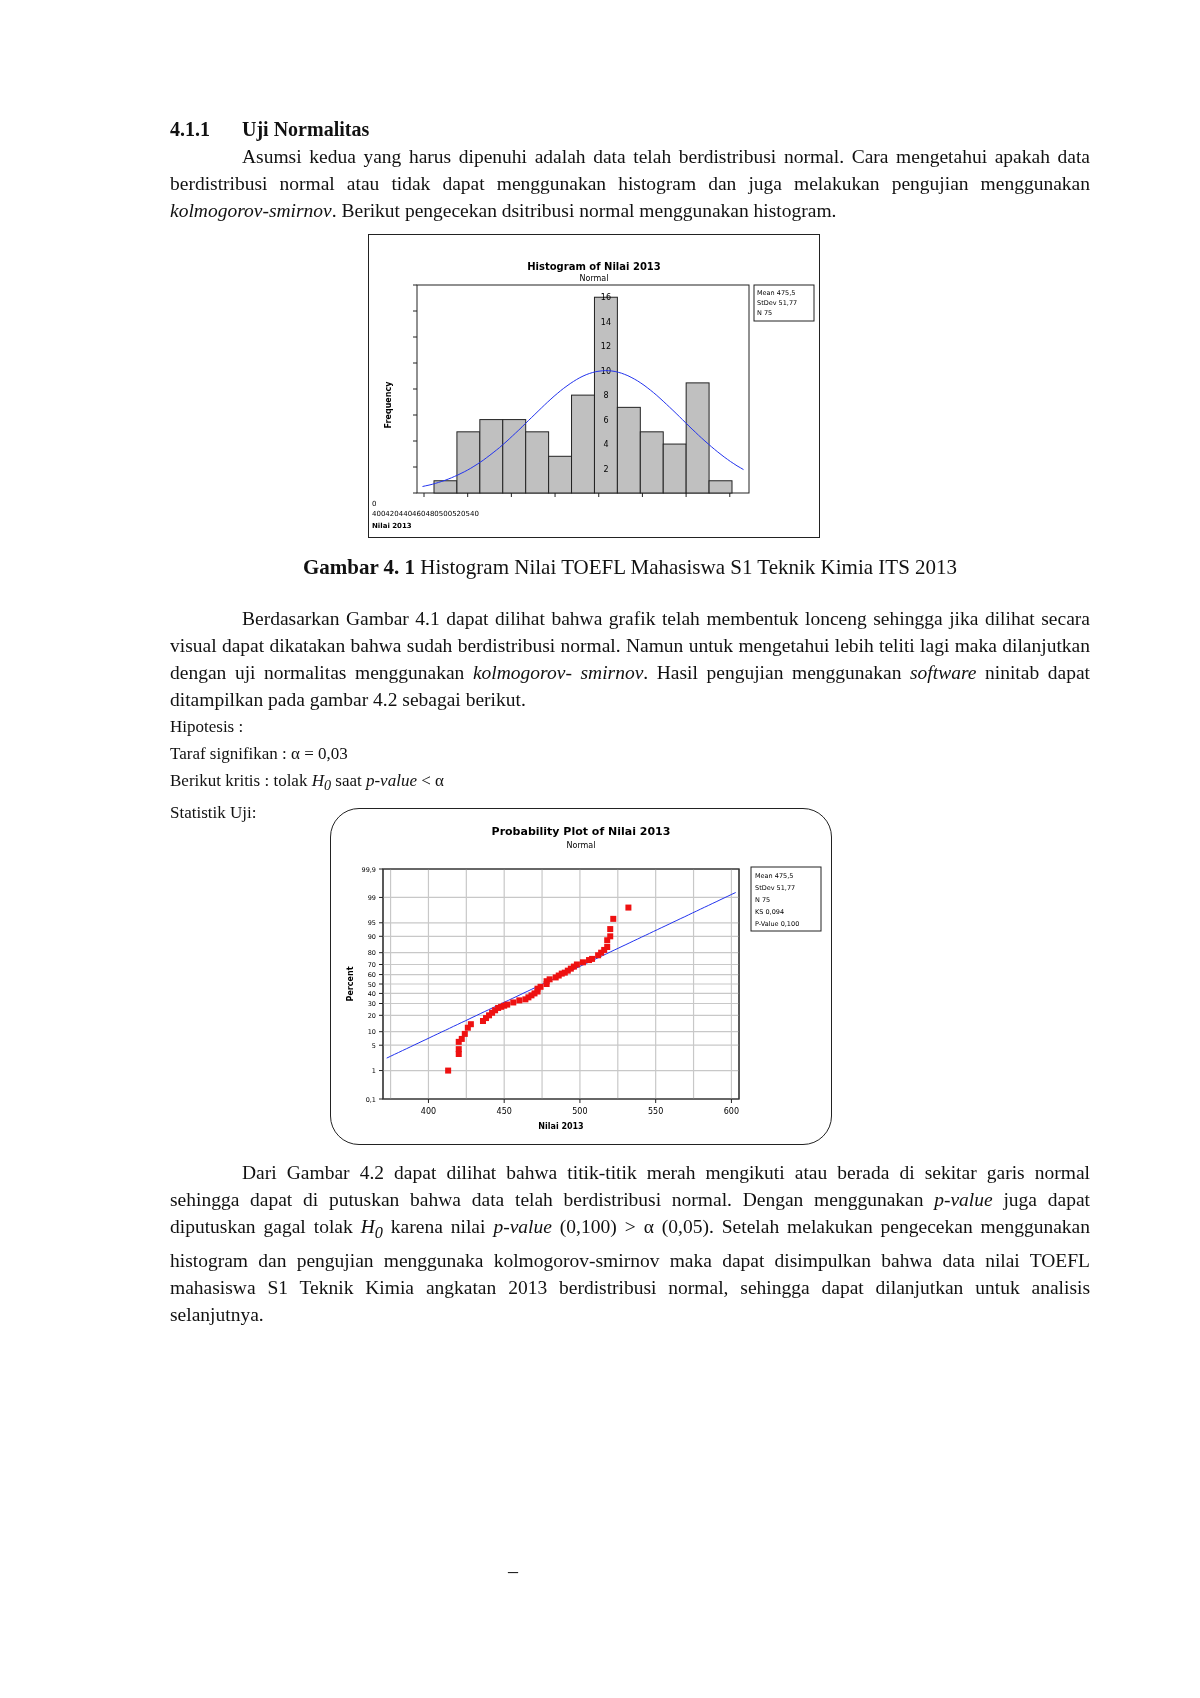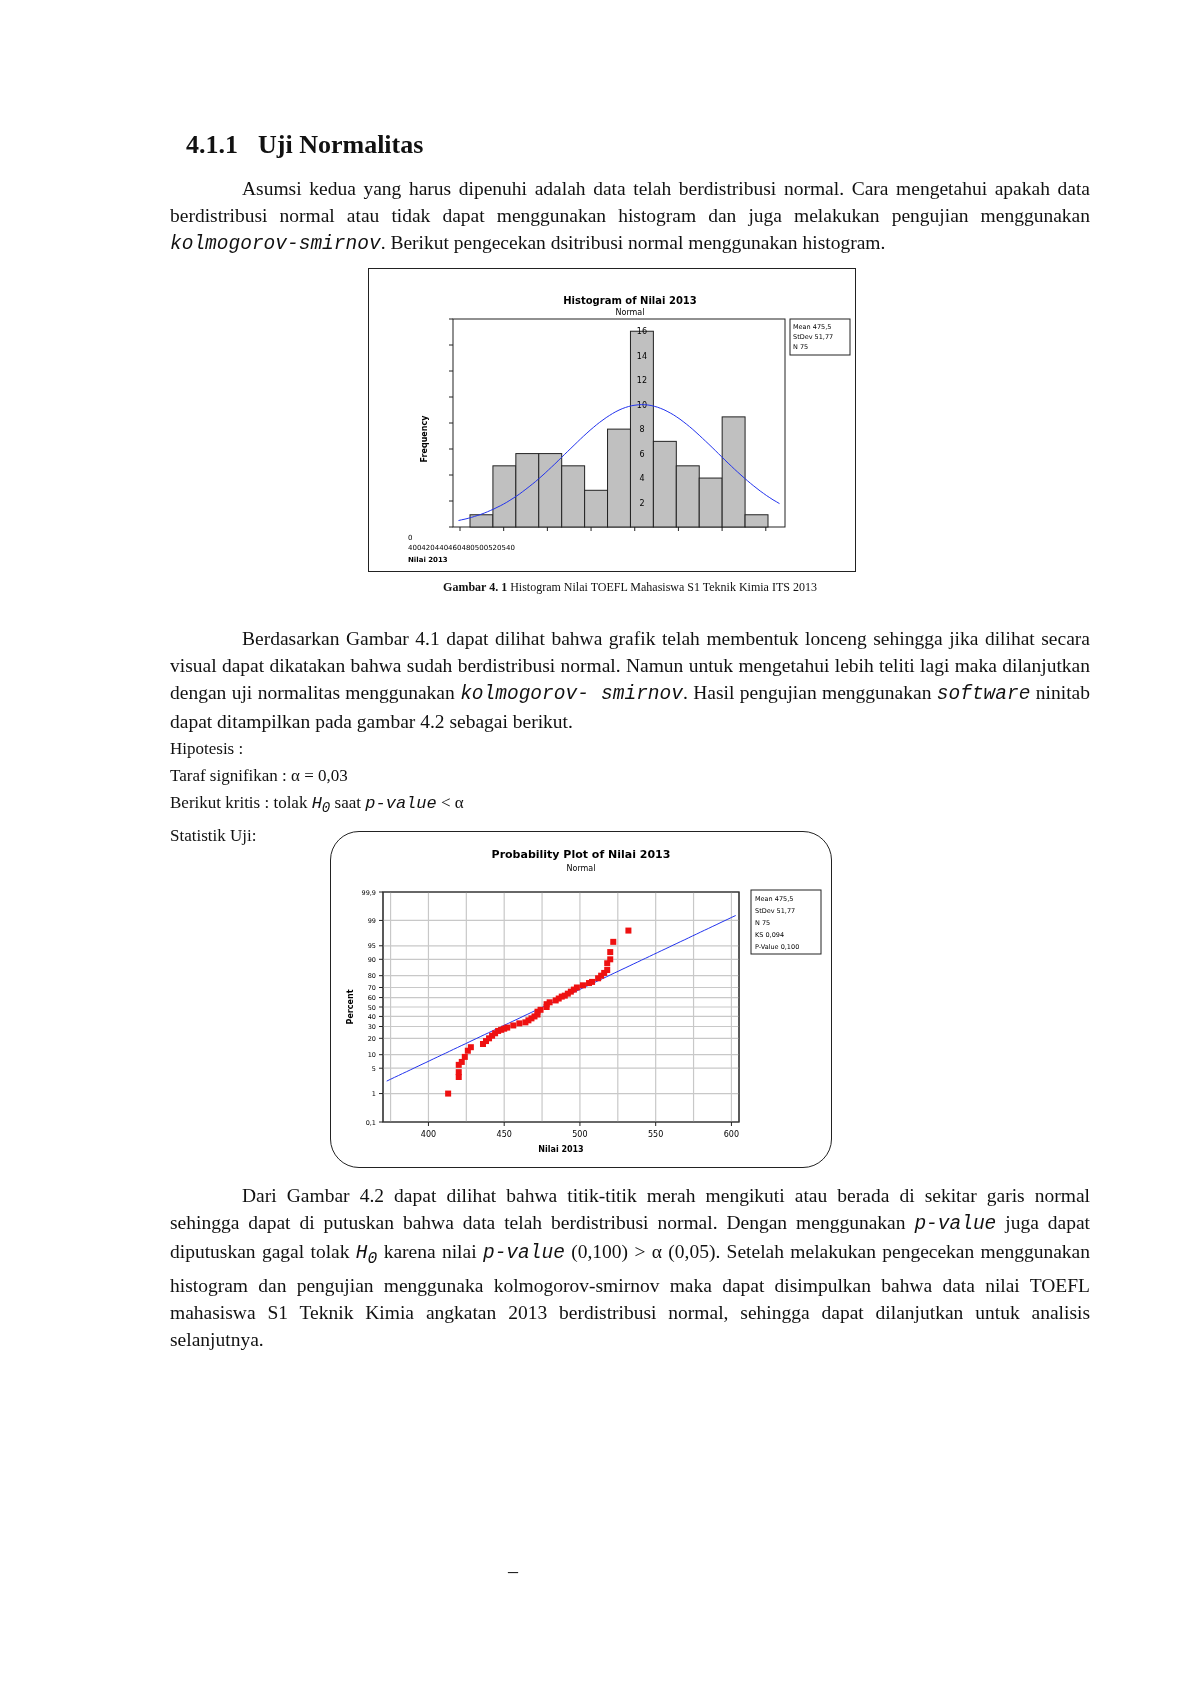--- a/index.html
+++ b/index.html
@@ -1,43 +1,43 @@
 <!DOCTYPE html>
 <html><head>
 <meta charset="utf-8">
 <style>
   html, body { margin: 0; padding: 0; background: #ffffff; }
   body { width: 1200px; height: 1698px; position: relative; overflow: hidden;
          font-family: "Liberation Serif", "DejaVu Serif", serif; color: #111; }
   .page { position: absolute; left: 170px; top: 115px; width: 920px; }
-  .heading { font-weight: bold; font-size: 26px; line-height: 28px; margin: 16px; }
+  .heading { font-weight: bold; font-size: 20px; line-height: 28px; margin: 0; }
   .heading .num { display: inline-block; width: 72px; }
   p { margin: 0; font-size: 19.5px; line-height: 27px; text-align: justify; }
   .indent { text-indent: 72px; }
   .line { font-size: 17px; line-height: 27px; white-space: nowrap; }
-  i { font-style: italic; font-family: Liberation Mono, monospace; }
+  i { font-style: italic; }
   .fig { position: relative; border: 1.5px solid #222; background: #fff; }
-  .caption { text-align: center; font-size: 12px; line-height: 22px; margin-top: 4px; }
+  .caption { text-align: center; font-size: 21px; line-height: 22px; margin-top: 18px; }
   .caption b { font-weight: bold; }
   .spacer { height: 27px; }
   svg text { font-family: "DejaVu Sans", sans-serif; }
   .dash { position: absolute; left: 508px; top: 1560px; font-size: 20px; }
 </style>
 </head>
 <body>
 
 <div class="page">
 
   <div class="heading">
     <span class="num">4.1.1</span><span>Uji Normalitas</span>
   </div>
 
   <p class="indent"><span>Asumsi kedua yang harus dipenuhi adalah data telah berdistribusi normal. Cara mengetahui apakah data berdistribusi normal atau tidak dapat menggunakan histogram dan juga melakukan pengujian menggunakan </span><i>kolmogorov-smirnov</i><span>. Berikut pengecekan dsitribusi normal menggunakan histogram.</span></p>
 
-  <div class="fig" id="fig1" style="width:450px;height:302px;margin:10px 0 0 198px;padding-left:36px;">
+  <div class="fig" id="fig1" style="width:450px;height:302px;margin:10px 0 0 198px;">
     <svg id="hist-svg" width="450" height="302" viewBox="0 0 450 302">
         <text x="225" y="35" text-anchor="middle" font-size="10" font-weight="bold">Histogram of Nilai 2013</text>
         <text x="225" y="46" text-anchor="middle" font-size="8">Normal</text>
         <rect x="48" y="50" width="332" height="208" fill="#fff" stroke="#222" stroke-width="1"></rect>
         <line x1="44" y1="258" x2="48" y2="258" stroke="#222"></line>
         <line x1="44" y1="232" x2="48" y2="232" stroke="#222"></line>
         <line x1="44" y1="206" x2="48" y2="206" stroke="#222"></line>
         <line x1="44" y1="180" x2="48" y2="180" stroke="#222"></line>
         <line x1="44" y1="154" x2="48" y2="154" stroke="#222"></line>
         <line x1="44" y1="128" x2="48" y2="128" stroke="#222"></line>

